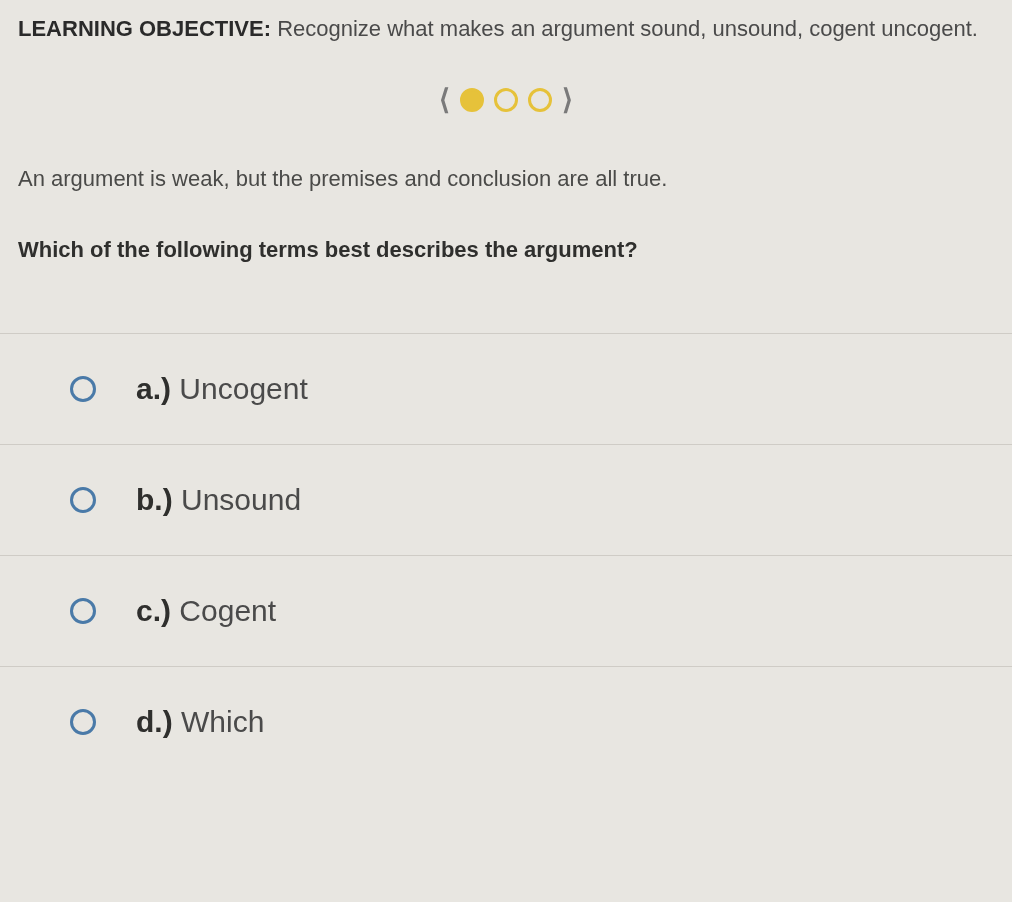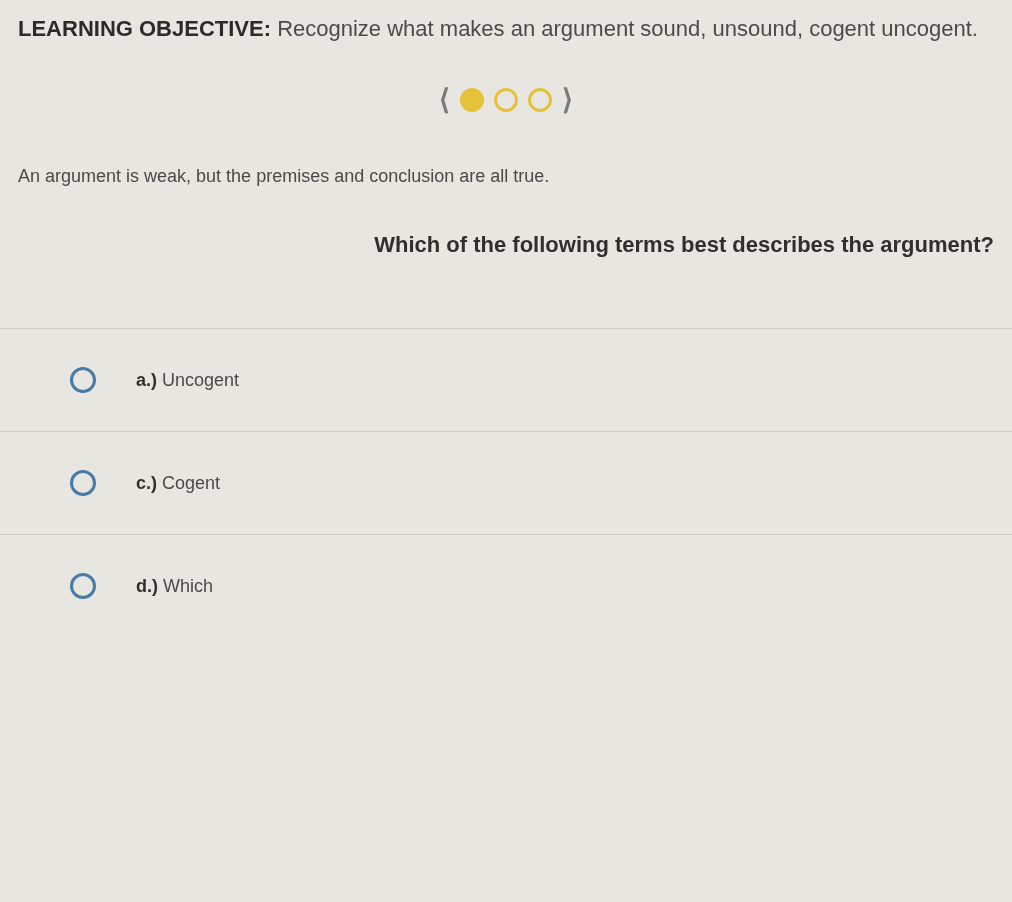--- a/index.html
+++ b/index.html
@@ -46,30 +46,29 @@
       border: 3px solid #e6c23a;
       background: transparent;
     }
     .dot.filled {
       background: #e6c23a;
     }
     .question-area {
       padding: 0 18px 30px 18px;
     }
     .premise {
-      font-size: 18px;
+      font-size: 22px;
       color: #4a4a48;
       margin-bottom: 45px;
     }
     .question {
       font-size: 22px;
       font-weight: 700;
       color: #2f2f2d;
       margin-bottom: 10px;
-      text-align: right;
     }
     .options {
       margin-top: 30px;
     }
     .option {
       display: flex;
       align-items: center;
       padding: 38px 18px 38px 70px;
       border-top: 1px solid #cfccc6;
       cursor: pointer;
@@ -77,21 +76,21 @@
     }
     .radio {
       width: 26px;
       height: 26px;
       border: 3px solid #4a7aa8;
       border-radius: 50%;
       flex-shrink: 0;
       margin-right: 40px;
     }
     .option-text {
-      font-size: 18px;
+      font-size: 30px;
       color: #4a4a4a;
     }
     .option-letter {
       font-weight: 700;
       color: #2f2f2d;
     }
   </style>
 </head>
 <body>
 
@@ -117,20 +116,27 @@
   <div class="option">
     <div class="radio"></div>
     <div class="option-text">
       <span class="option-letter">a.)</span>
       <span>Uncogent</span>
     </div>
   </div>
   <div class="option">
     <div class="radio"></div>
     <div class="option-text">
+      <span class="option-letter">b.)</span>
+      <span>Unsound</span>
+    </div>
+  </div>
+  <div class="option">
+    <div class="radio"></div>
+    <div class="option-text">
       <span class="option-letter">c.)</span>
       <span>Cogent</span>
     </div>
   </div>
   <div class="option">
     <div class="radio"></div>
     <div class="option-text">
       <span class="option-letter">d.)</span>
       <span>Which</span>
     </div>

